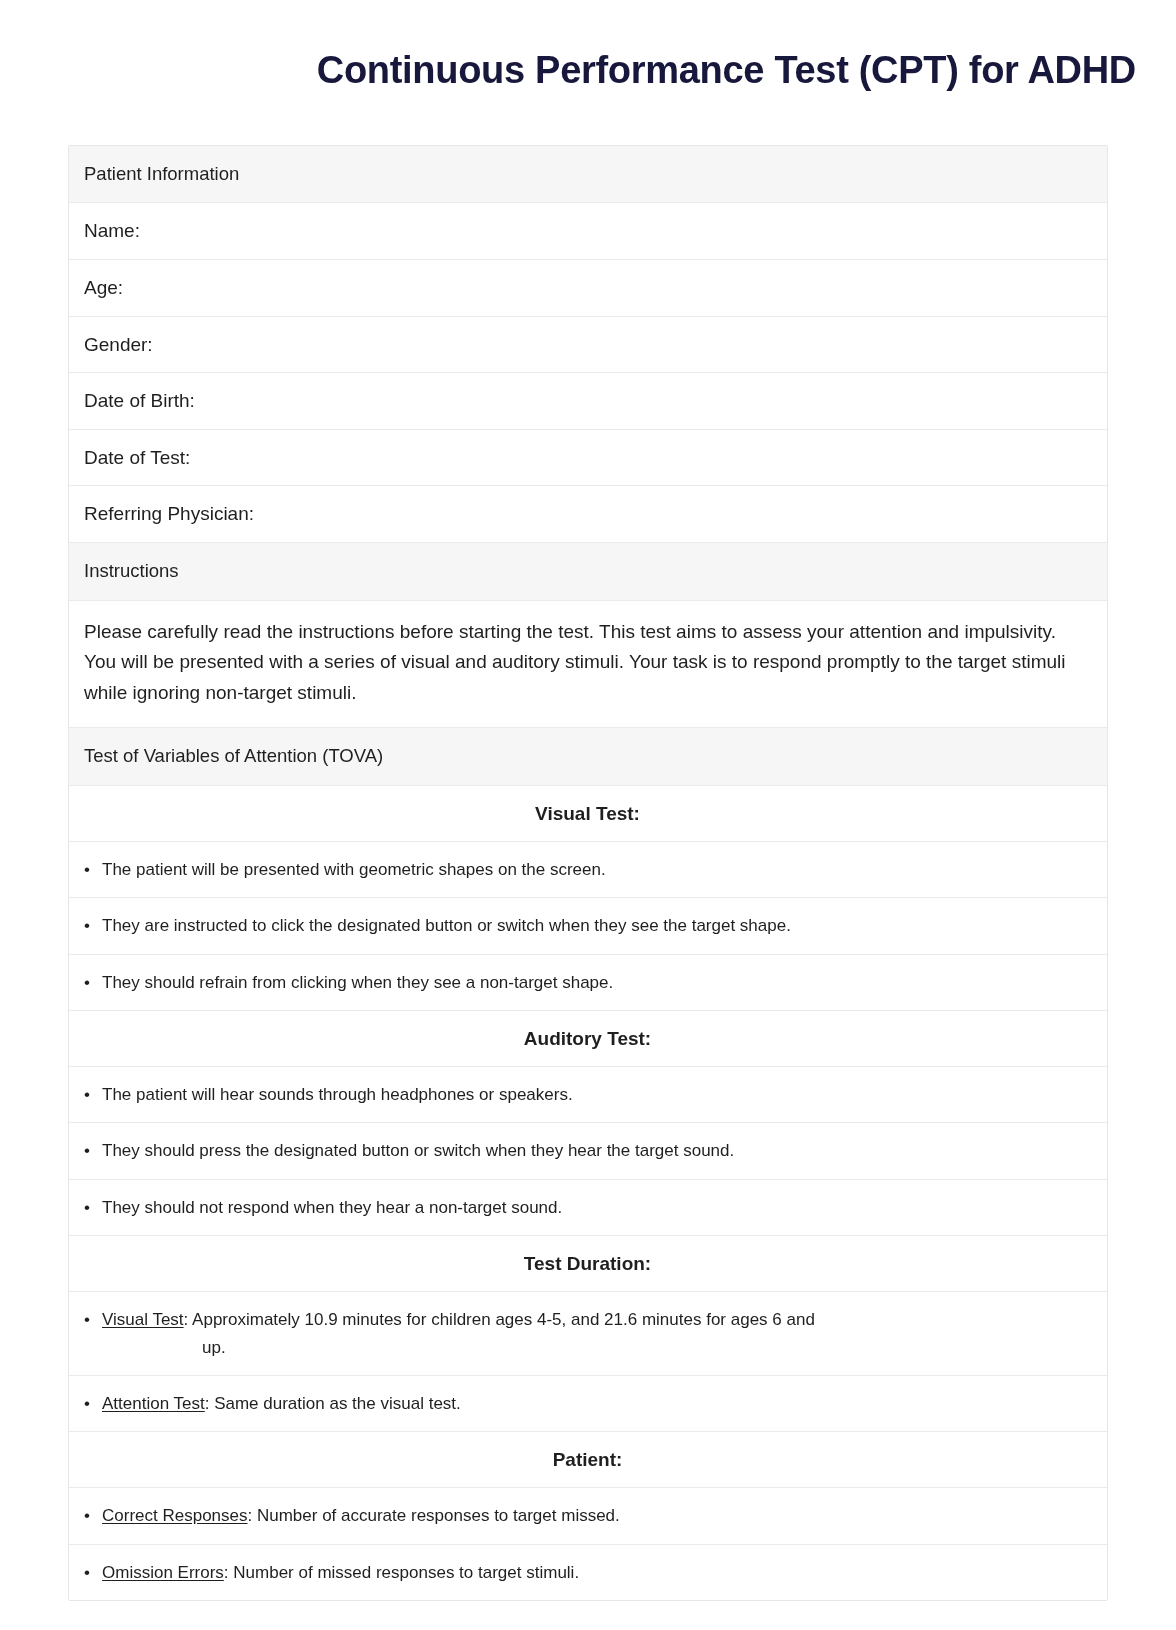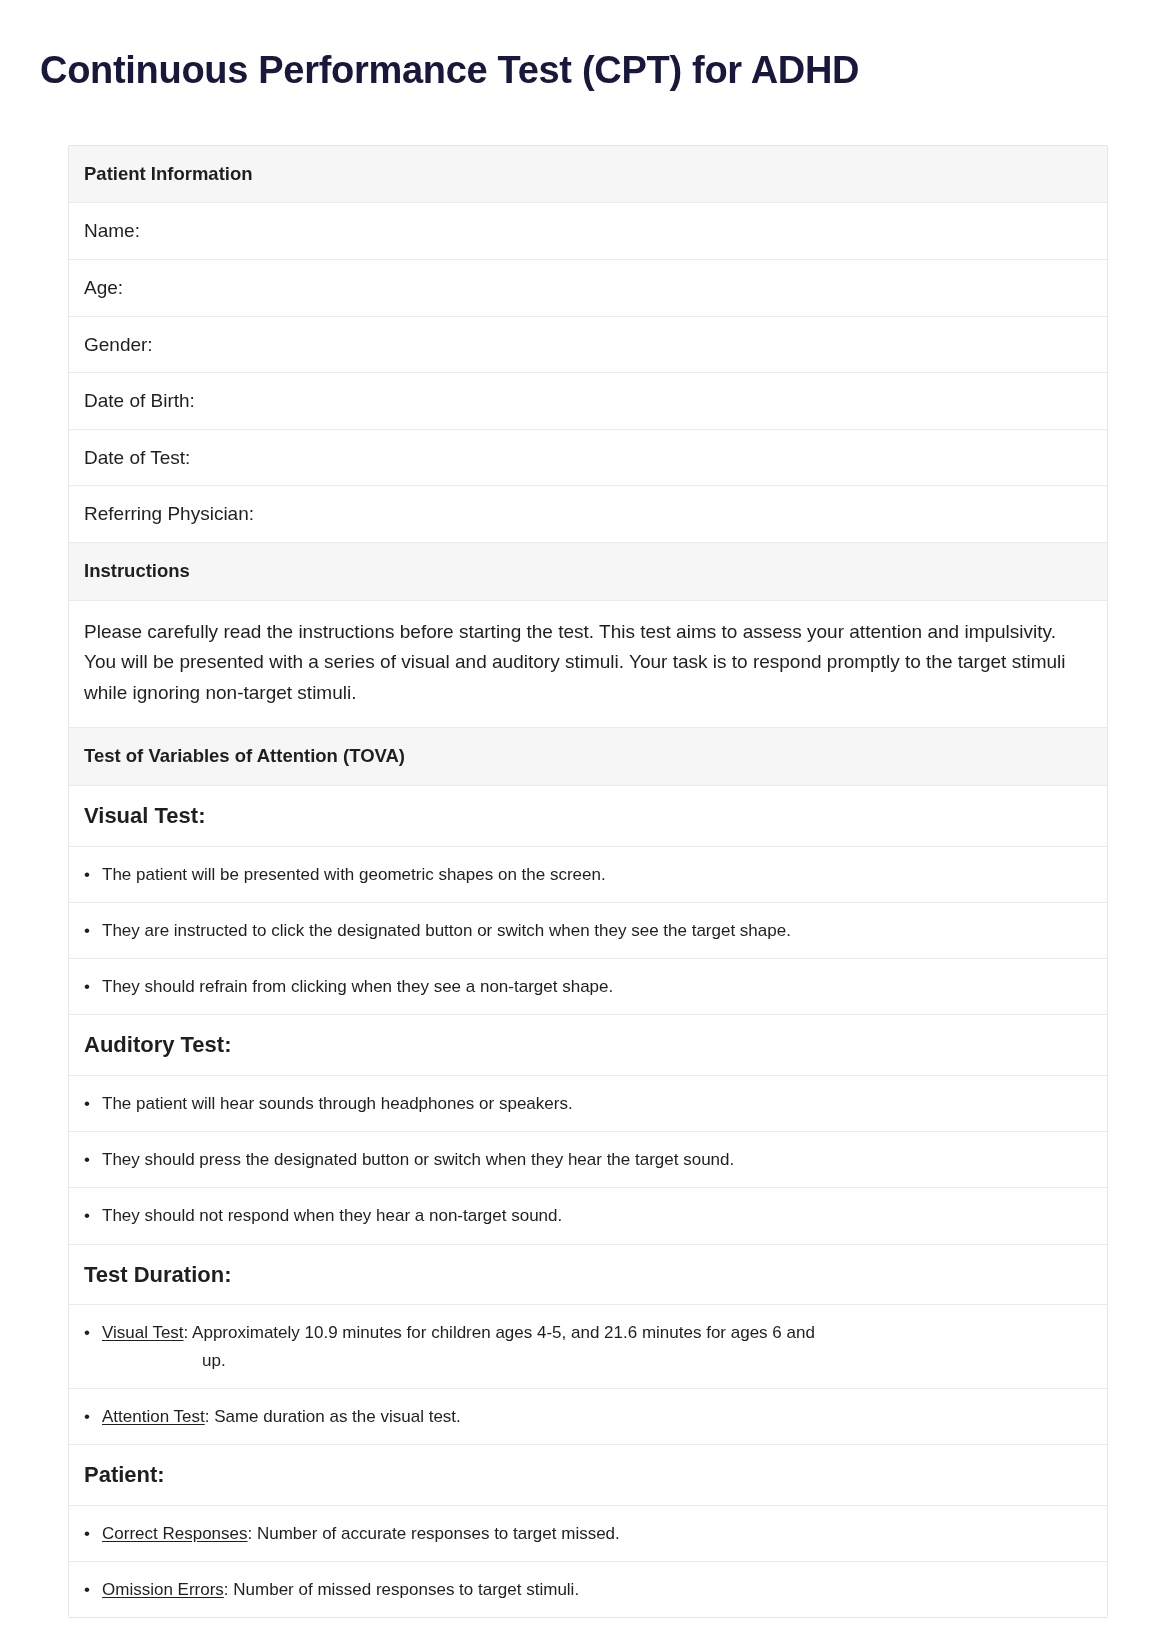--- a/index.html
+++ b/index.html
@@ -16,21 +16,21 @@
   }
   .page {
     width: 1176px;
     min-height: 1630px;
     box-sizing: border-box;
     padding: 0;
     background: #ffffff;
     position: relative;
   }
   .doc-title {
-    text-align: left;
+    text-align: right;
     font-size: 38px;
     font-weight: bold;
     color: #17183b;
     letter-spacing: -0.3px;
     margin: 0;
     padding: 48px 40px 0 40px;
     line-height: 1.2;
   }
   .table-wrap {
     margin: 51px 68px 0 68px;
@@ -46,29 +46,30 @@
     line-height: 1.45;
     color: #1f1f1f;
     background: #ffffff;
     box-sizing: border-box;
   }
   .row:last-child {
     border-bottom: none;
   }
   .row.section-header {
     background: #f6f6f7;
-    font-weight: bold;
+    font-weight: normal;
     font-size: 18.5px;
     padding-top: 15px;
     padding-bottom: 15px;
   }
   .row.subheader {
     font-weight: bold;
-    font-size: 22px;
-    background: #ffffff;
+    font-size: 19px;
+    background: #ffffff;
+    text-align: center;
   }
   .row.field {
     font-size: 19px;
   }
   .row.paragraph {
     padding-top: 16px;
     padding-bottom: 18px;
     line-height: 1.62;
   }
   .row.bullet {

